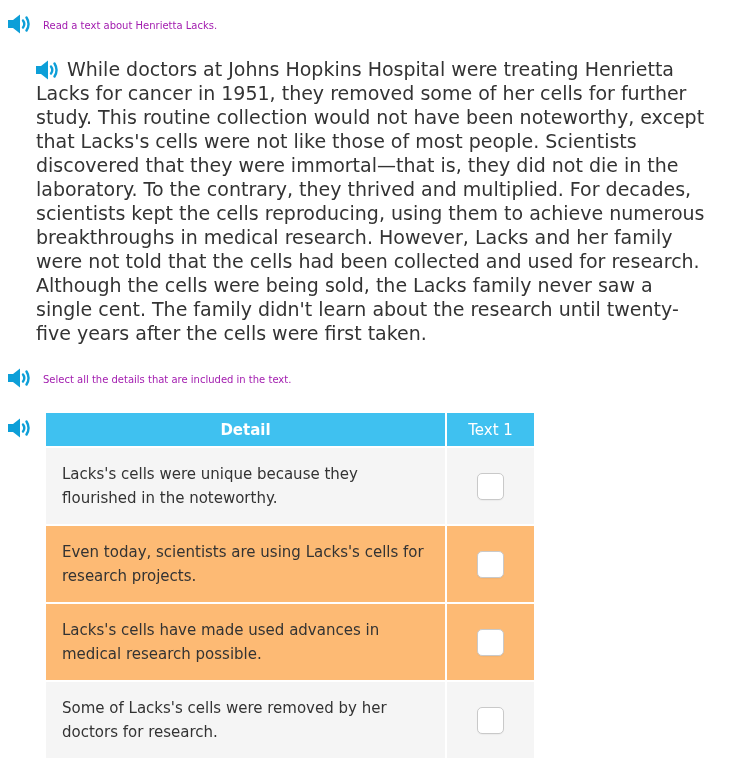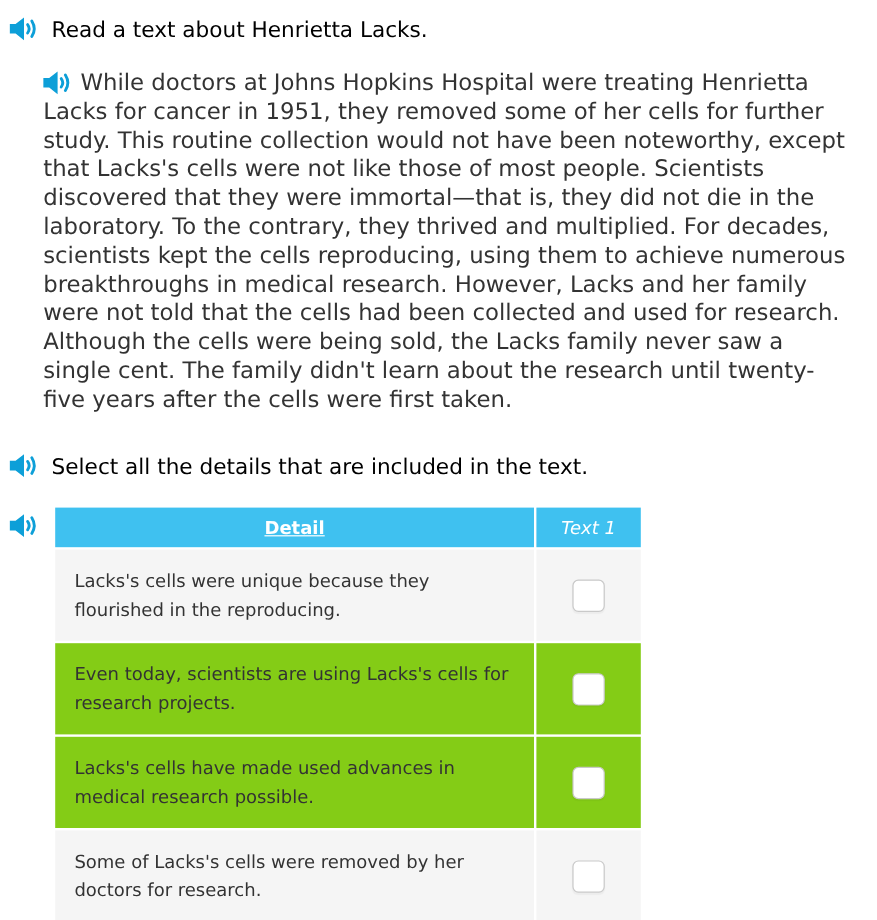--- a/index.html
+++ b/index.html
@@ -15,22 +15,22 @@
     padding: 14px 10px 0 8px;
   }
 
   
   .instruction-row {
     display: flex;
     align-items: flex-start;
     gap: 11px;
   }
   .green-text {
-    color: #000000;
-    font-size: 18px;
+    color: #a21caf;
+    font-size: 10px;
     line-height: 21px;
     padding-top: 1px;
   }
 
   
   .speaker {
     display: inline-block;
     width: 24px;
     height: 20px;
     flex: 0 0 auto;
@@ -44,21 +44,21 @@
     width: 672px;
     font-size: 19px;
     line-height: 24px;
     color: #333333;
   }
   .passage .speaker {
     vertical-align: -4px;
     margin-right: 7px;
   }
 
-  .instruction-row.second { margin-top: 33px; }
+  .instruction-row.second { margin-top: 23px; }
 
   
   .table-section {
     margin-top: 21px;
     display: flex;
     align-items: flex-start;
     gap: 12px;
   }
   .table-section .speaker { margin-top: 7px; }
 
@@ -68,31 +68,31 @@
     background: #ffffff;
   }
   table.details-table th {
     background: #3fc1f0;
     color: #ffffff;
     font-size: 15px;
     height: 33px;
     text-align: center;
     vertical-align: middle;
   }
-  th.detail-col { width: 399px; font-weight: bold; text-decoration: underline; }
-  th.text1-col  { width: 87px;  font-weight: normal; font-style: italic; }
+  th.detail-col { width: 399px; font-weight: bold; }
+  th.text1-col  { width: 87px;  font-weight: normal; }
 
   table.details-table td {
     height: 76px;
     vertical-align: middle;
     font-size: 15px;
     line-height: 24px;
   }
   tr.row-odd  td { background: #f5f5f5; }
-  tr.row-even td { background: #84cc16; }
+  tr.row-even td { background: #fdba74; }
   td.detail-cell { padding: 14px 18px 14px 16px; color: #333333; }
   td.check-cell  { text-align: center; }
 
   .checkbox {
     width: 27px;
     height: 27px;
     margin: 0 auto;
     background: #ffffff;
     border: 1px solid #c9c9c9;
     border-radius: 5px;
@@ -148,21 +148,21 @@
 
     <table class="details-table">
       <thead>
         <tr>
           <th class="detail-col">Detail</th>
           <th class="text1-col">Text 1</th>
         </tr>
       </thead>
       <tbody>
         <tr class="row-odd">
-          <td class="detail-cell">Lacks's cells were unique because they flourished in the reproducing.</td>
+          <td class="detail-cell">Lacks's cells were unique because they flourished in the noteworthy.</td>
           <td class="check-cell">
               <div class="checkbox"></div>
             </td>
         </tr>
         <tr class="row-even">
           <td class="detail-cell">Even today, scientists are using Lacks's cells for research projects.</td>
           <td class="check-cell">
               <div class="checkbox"></div>
             </td>
         </tr>

